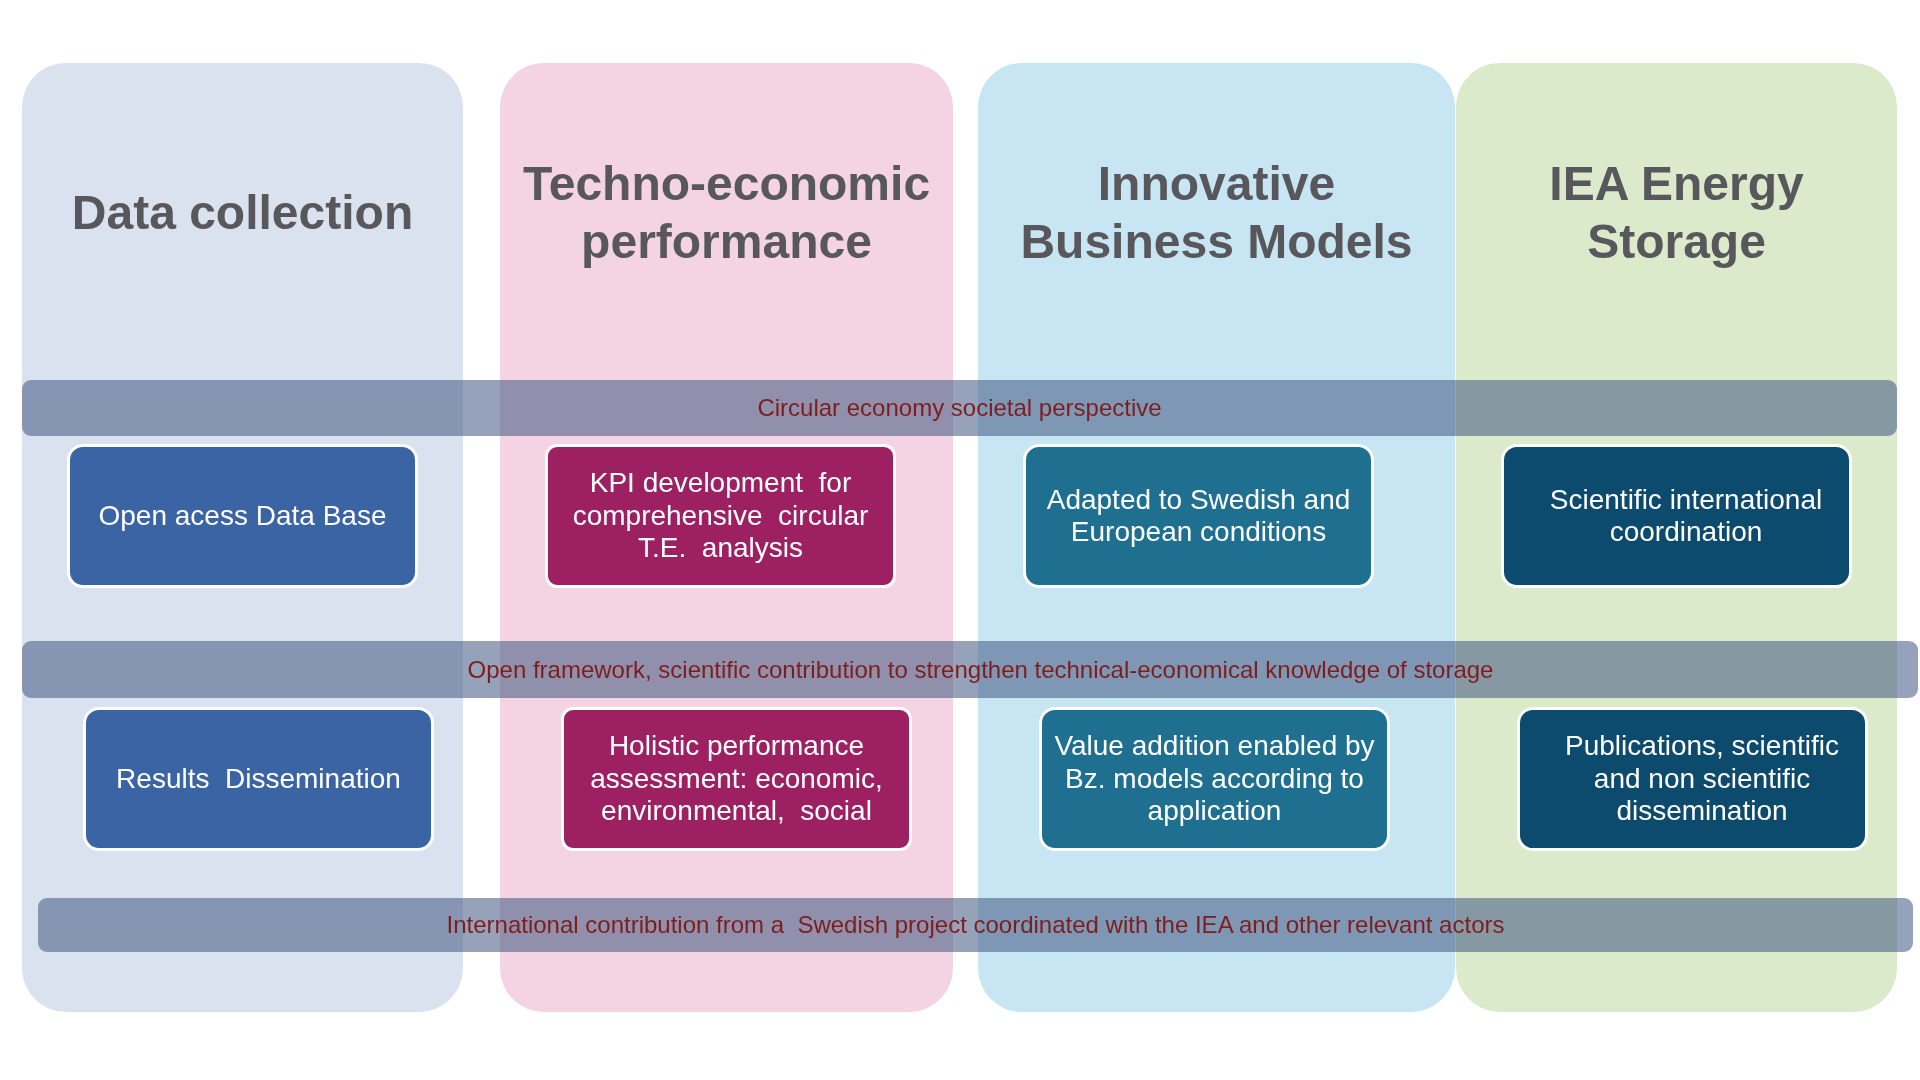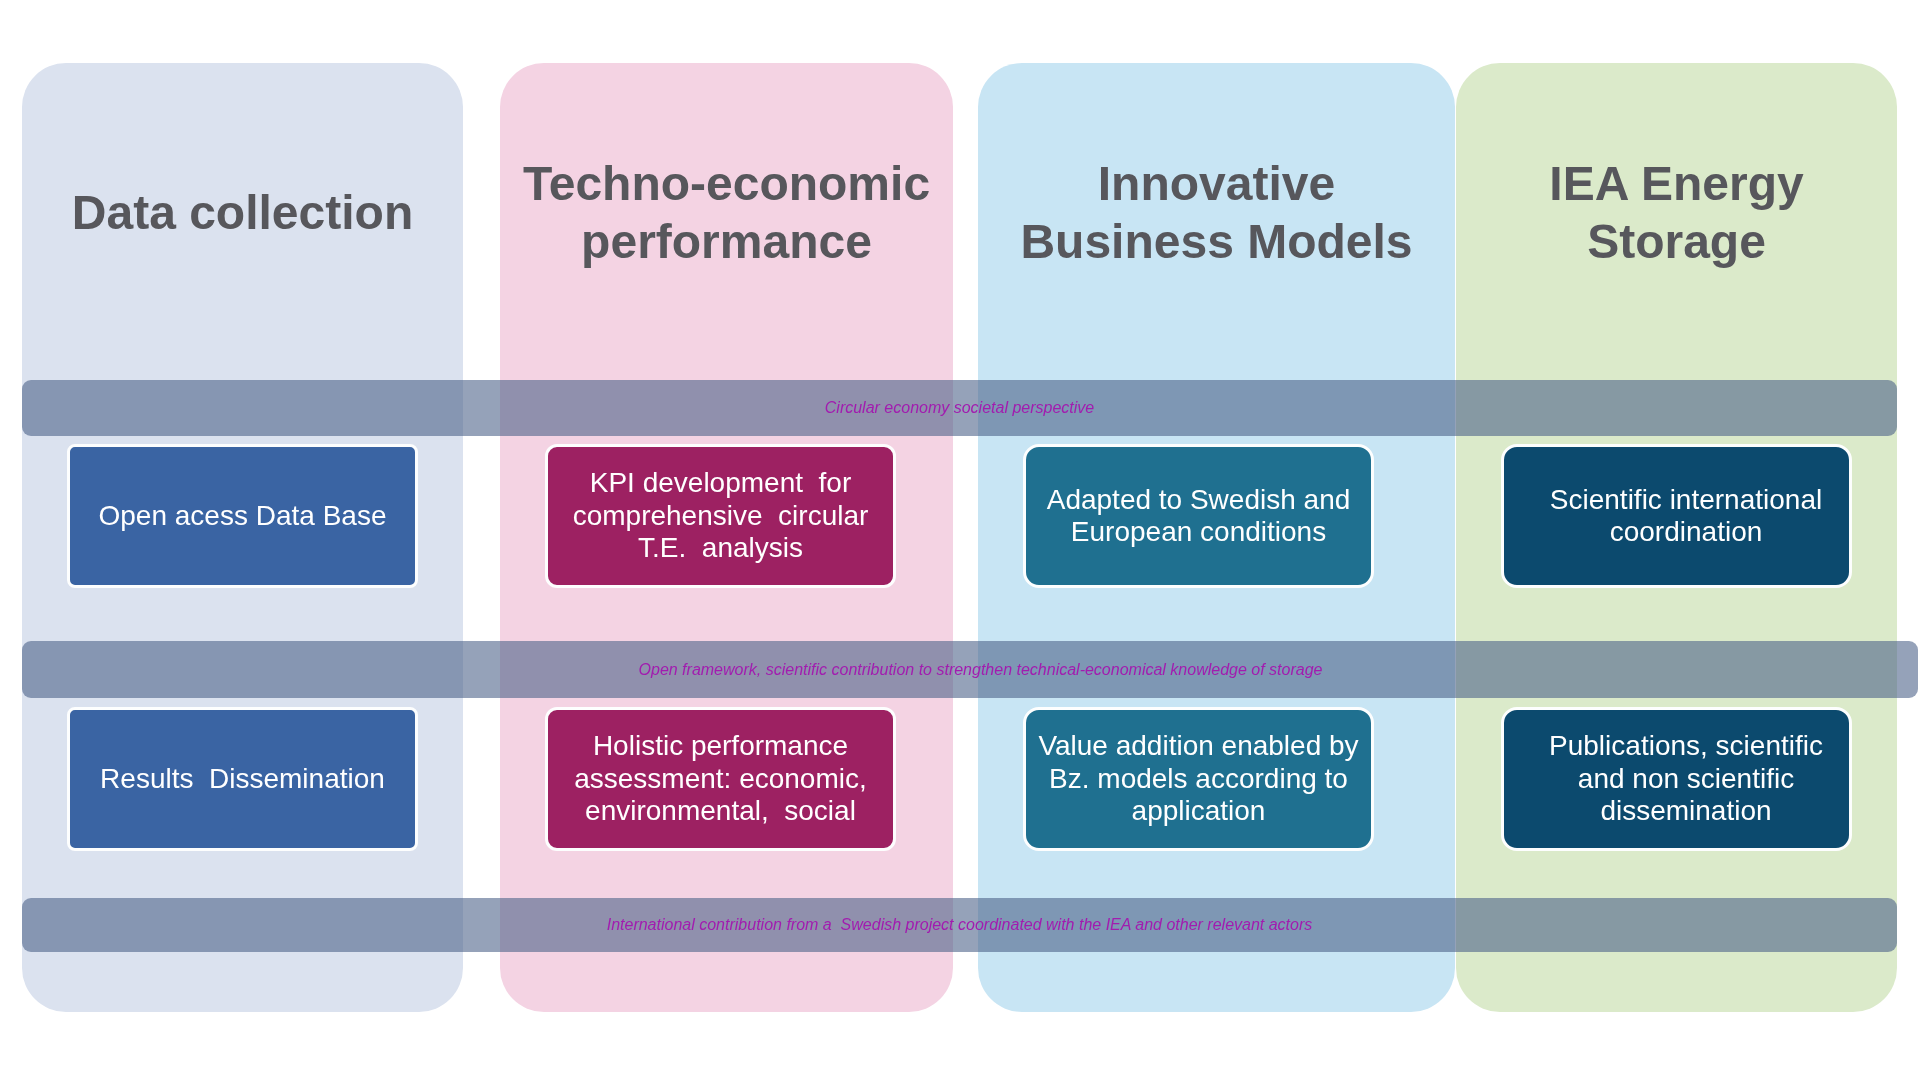--- a/index.html
+++ b/index.html
@@ -55,22 +55,22 @@
     height: 144px;
     box-sizing: border-box;
     border: 3px solid #FDFEFE;
     border-radius: 16px;
     display: flex;
     align-items: center;
     justify-content: center;
     padding: 0 4px;
   }
   .row-0 { top: 381px; }
-  .row-1 { top: 644px; }
-  .box-blue    { background: #3A64A3; border-radius: 8px; }
+  .row-1 { top: 644px; margin-left: 16px; }
+  .box-blue    { background: #3A64A3; }
   .box-magenta { background: #9D2162; border-radius: 12px; }
   .box-teal    { background: #1F7090; }
   .box-green   { background: #0c4a6e; padding-left: 23px; }
   .box-text {
     color: #FFFFFF;
     font-size: 28px;
     line-height: 1.16;
     text-align: center;
     white-space: pre-wrap;
   }
@@ -82,27 +82,26 @@
     width: 1875px;
     background: rgba(73, 95, 135, 0.58);
     border-radius: 9px;
     display: flex;
     align-items: center;
     justify-content: center;
     z-index: 5;
   }
   .bar-0 { top: 380px; height: 56px; }
   .bar-1 { top: 641px; height: 57px; padding-left: 21px; }
-  .bar-2 { top: 898px; height: 54px; }
+  .bar-2 { top: 898px; height: 54px; margin-left: 16px; }
   .bar-text {
-    color: #a21caf;
-    font-size: 16px;
+    color: #7f1d1d;
+    font-size: 24px;
     text-align: center;
     white-space: pre-wrap;
-    font-style: italic;
   }
 </style>
 </head>
 <body>
 
 <div class="canvas">
 
   <section class="column col-0">
     <h2 class="column-title">Data collection</h2>
     <div class="box box-blue row-0">

